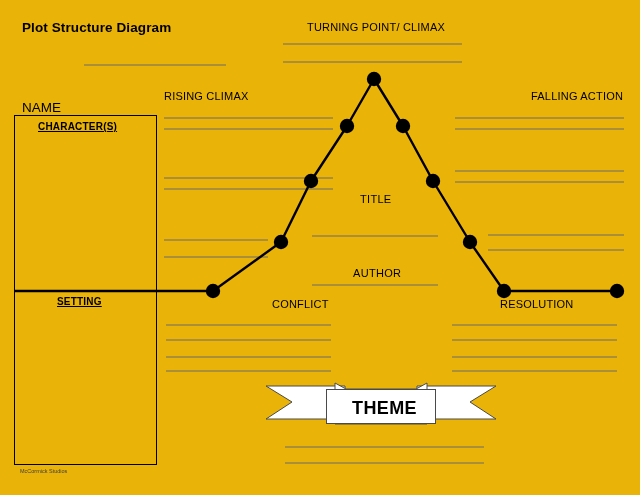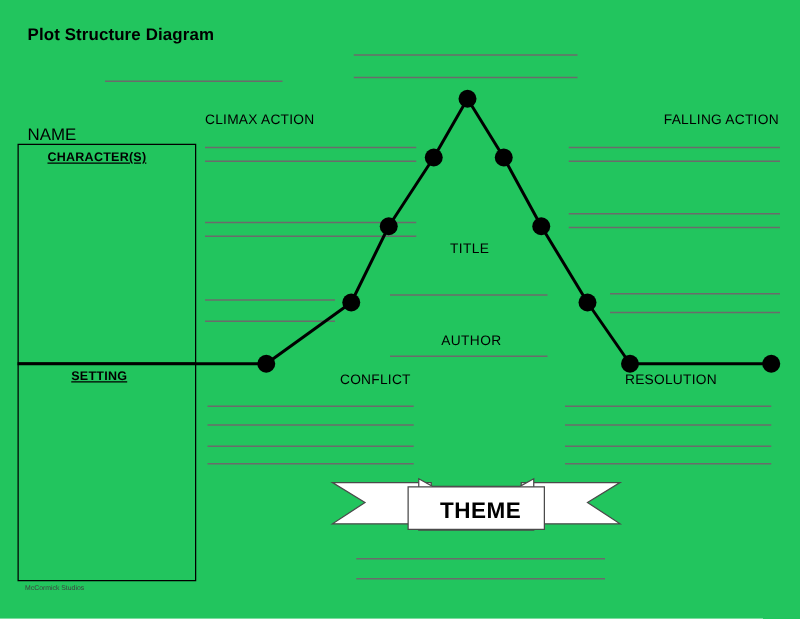--- a/index.html
+++ b/index.html
@@ -4,21 +4,21 @@
 <style>
   html, body {
     margin: 0;
     padding: 0;
     background: #ffffff;
   }
   #page {
     position: relative;
     width: 640px;
     height: 495px;
-    background: #22c55e;
+    background: #eab308;
     font-family: "Liberation Sans", sans-serif;
     overflow: hidden;
   }
   #page svg {
     position: absolute;
     top: 0;
     left: 0;
     width: 640px;
     height: 495px;
   }
@@ -122,22 +122,23 @@
         <circle cx="470" cy="242" r="7.2" fill="#000"></circle>
         <circle cx="504" cy="291" r="7.2" fill="#000"></circle>
         <circle cx="617" cy="291" r="7.2" fill="#000"></circle>
       </g>
   </svg>
 
   <div class="txt title-main" style="left:22px; top:21px;">Plot Structure Diagram</div>
 
   <div class="txt name-lbl" style="left:22px; top:57px;">NAME</div>
 
-  <div class="txt stage-lbl" style="left:164px; top:91px;">CLIMAX ACTION</div>
+  <div class="txt stage-lbl" style="left:164px; top:91px;">RISING CLIMAX</div>
 
+  <div class="txt stage-lbl" style="left:307px; top:22px;">TURNING POINT/ CLIMAX</div>
 
   <div class="txt stage-lbl" style="left:531px; top:91px;">FALLING ACTION</div>
 
   <div class="txt stage-lbl" style="left:232px; top:299px;margin-left:40px;">CONFLICT</div>
 
   <div class="txt stage-lbl" style="left:500px; top:299px;">RESOLUTION</div>
 
   <div class="txt box-lbl" style="left:38px; top:122px;">CHARACTER(S)</div>
 
   <div class="txt box-lbl" style="left:57px; top:297px;">SETTING</div>

